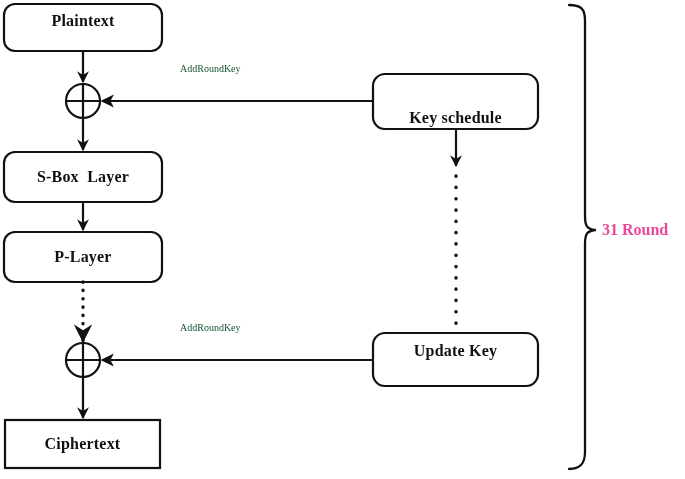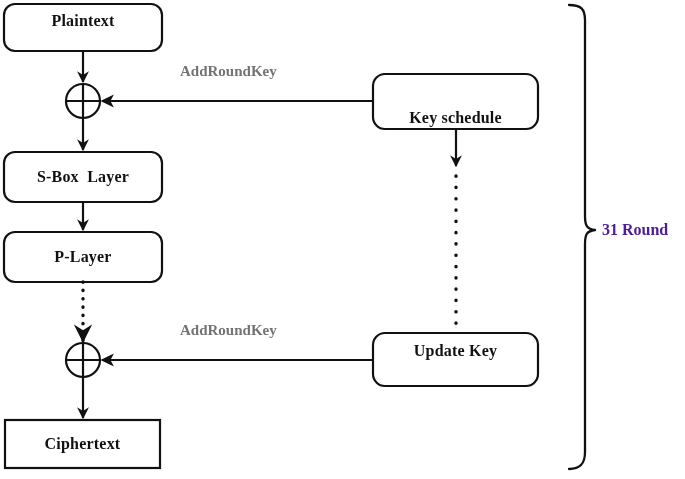--- a/index.html
+++ b/index.html
@@ -31,31 +31,31 @@
     font-weight: bold;
     font-size: 16px;
     color: #111111;
     letter-spacing: 0.2px;
     white-space: pre;
     pointer-events: none;
   }
   .edge-label {
     position: absolute;
     font-family: "Liberation Serif", "DejaVu Serif", serif;
-    font-weight: bold;
-    font-size: 15px;
-    color: #737373;
+    font-weight: normal;
+    font-size: 10px;
+    color: #14532d;
     white-space: pre;
   }
   .brace-label {
     position: absolute;
     font-family: "Liberation Serif", "DejaVu Serif", serif;
     font-weight: bold;
     font-size: 16px;
-    color: #4c1d95;
+    color: #ec4899;
     white-space: pre;
   }
 </style>
 </head>
 <body>
 
 <div id="canvas">
 
   <svg class="layer" viewBox="0 0 685 479" xmlns="http://www.w3.org/2000/svg">
     <defs>

